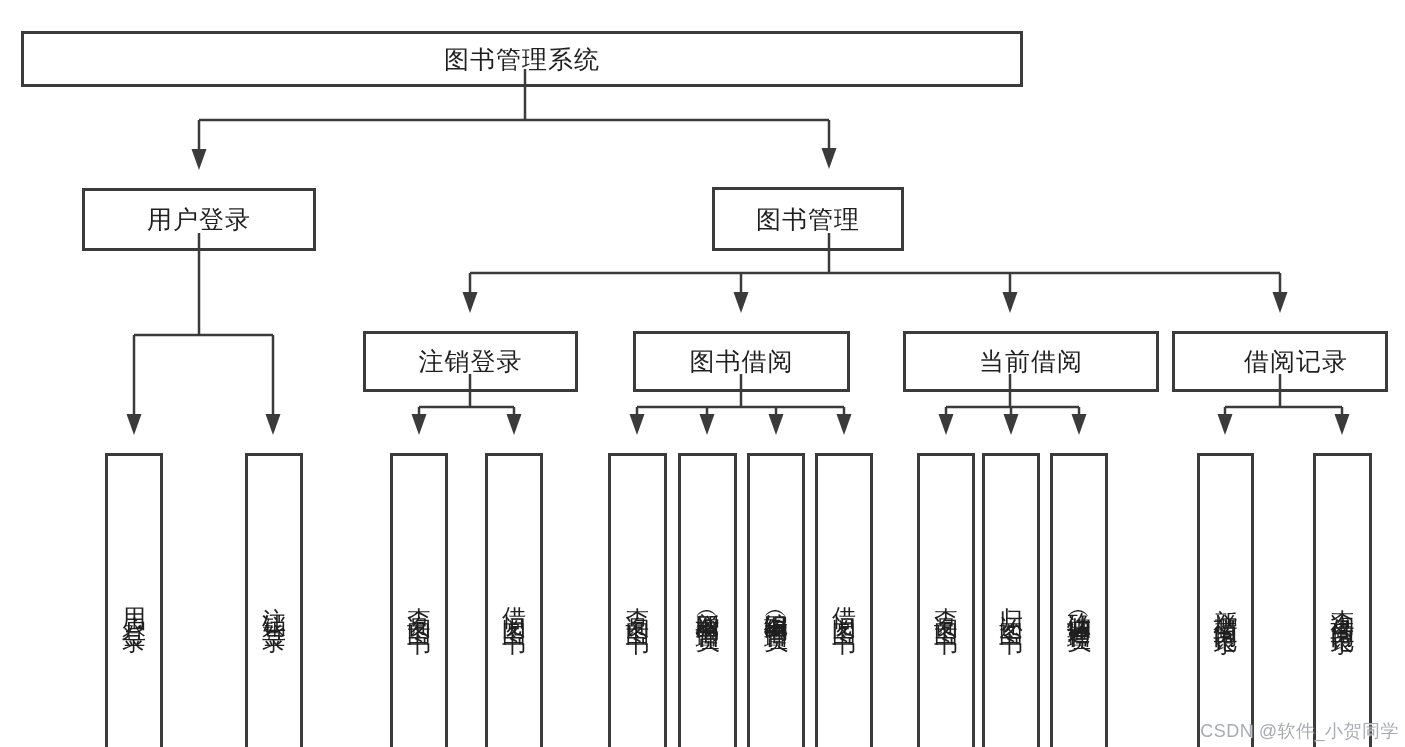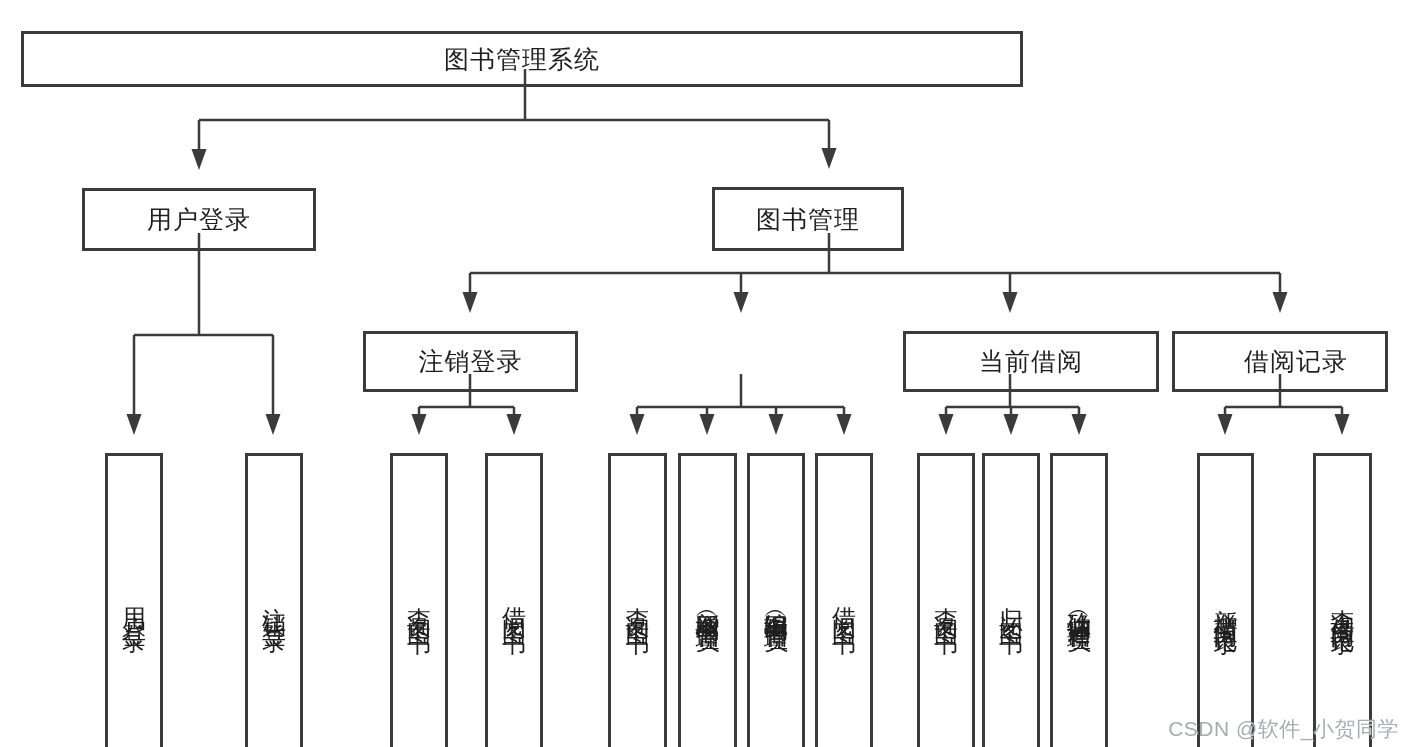--- a/index.html
+++ b/index.html
@@ -27,21 +27,21 @@
     font-size:24px;
     line-height:1;
     color:#1f1f1f;
     white-space:nowrap;
   }
   .ls4{letter-spacing:0.34em;}
   .ls6{letter-spacing:0.20em;}
   .ls8{letter-spacing:0.10em;}
   .watermark{
     position:absolute;right:6px;bottom:4px;
-    font-size:21px;color:#a8acb2;
+    font-size:18px;color:#a8acb2;
     text-shadow:1px 1px 1px rgba(255,255,255,0.85);
     z-index:3;letter-spacing:0.5px;
     font-family:"Liberation Sans",sans-serif;
   }
 </style>
 </head>
 <body>
 
 <div class="canvas">
 
@@ -85,20 +85,23 @@
   <div class="node" style="left:82px;top:170px;width:234px;height:63px;">
     <span class="hlabel">用户登录</span>
   </div>
   <div class="node" style="left:712px;top:169px;width:192px;height:64px;">
     <span class="hlabel">图书管理</span>
   </div>
 
   <div class="node" style="left:363px;top:313px;width:215px;height:61px;">
     <span class="hlabel">注销登录</span>
   </div>
+  <div class="node" style="left:633px;top:313px;width:217px;height:61px;">
+    <span class="hlabel">图书借阅</span>
+  </div>
   <div class="node" style="left:903px;top:313px;width:256px;height:61px;">
     <span class="hlabel">当前借阅</span>
   </div>
   <div class="node" style="left:1172px;top:313px;width:216px;height:61px;padding-left:32px;">
     <span class="hlabel">借阅记录</span>
   </div>
 
   <div class="node leaf" style="left:105px;top:435px;width:58px;height:302px;">
     <span class="vtext ls4">用户登录</span>
   </div>

